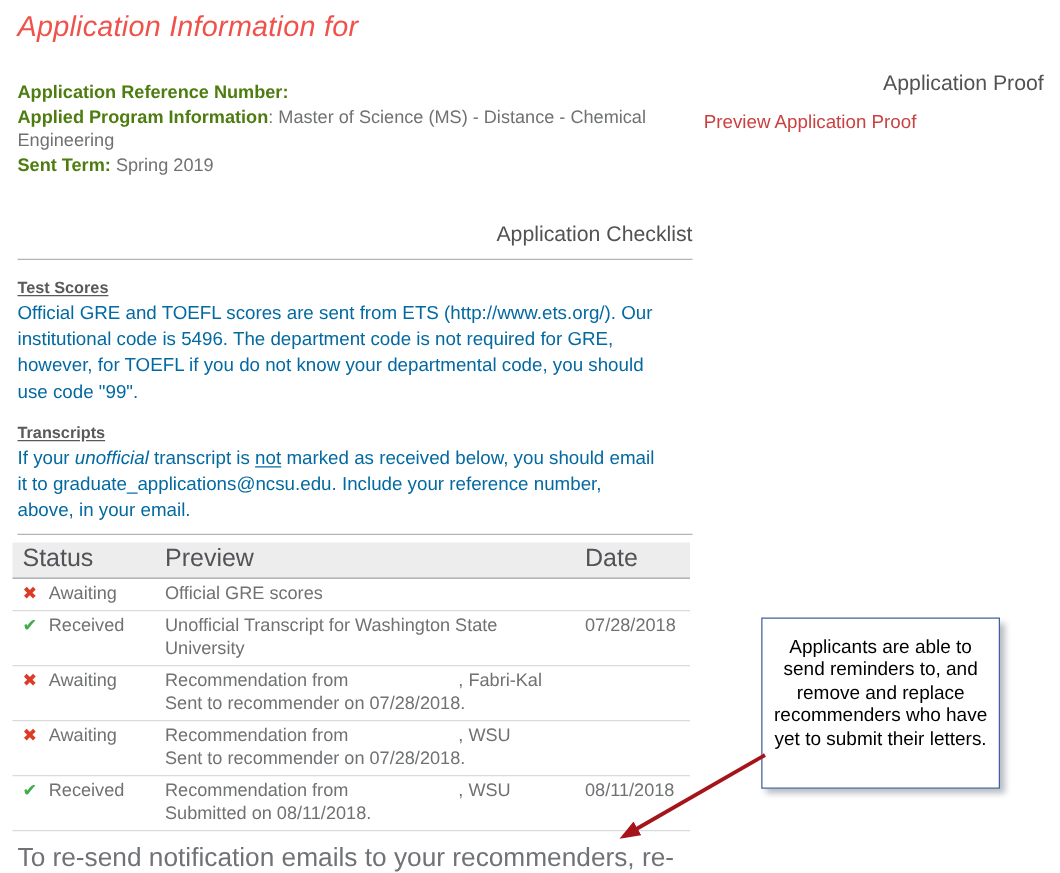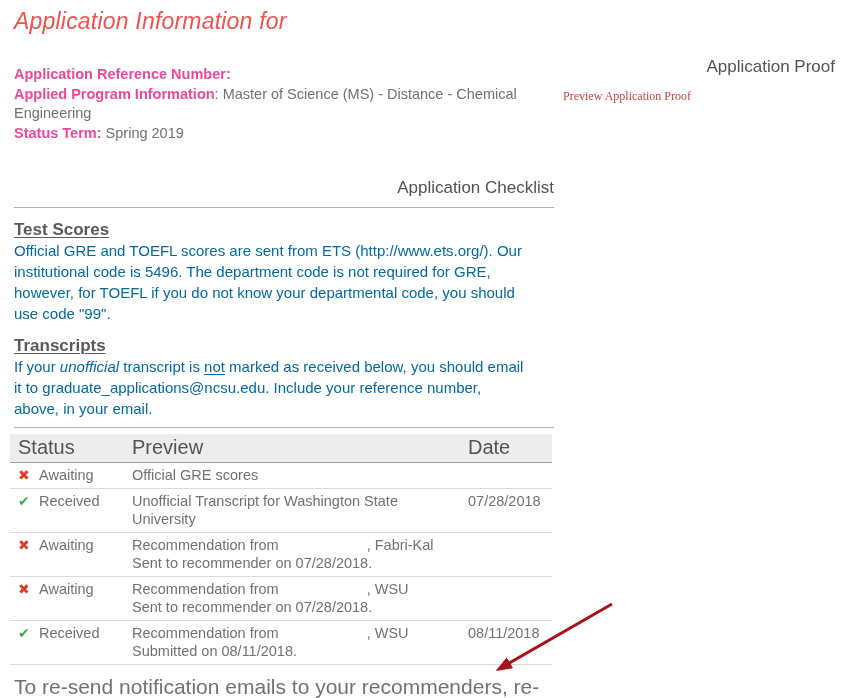--- a/index.html
+++ b/index.html
@@ -5,24 +5,24 @@
   * { margin:0; padding:0; box-sizing:border-box; }
   html,body { width:848px; height:698px; background:#ffffff; overflow:hidden;
               font-family:"Liberation Sans","DejaVu Sans",sans-serif; }
   .page { position:relative; width:848px; height:698px; }
 
   
   .main-col { position:absolute; left:14px; top:0; width:540px; }
   h1.title { margin-top:8px; font-size:23px; font-style:italic; font-weight:400;
              color:#f0514b; letter-spacing:.2px; }
   .info-block { margin-top:30px; font-size:14.5px; line-height:19.5px; color:#6f7173; }
-  .info-block .b { font-weight:700; color:#ec4899; }
+  .info-block .b { font-weight:700; color:#4d7c0f; }
   h2.sec { margin-top:35px; font-size:17px; font-weight:400; color:#515254;text-align:right; }
   hr.rule { border:none; border-top:1px solid #b4b4b4; margin:9px 0 0 0; }
-  h3.sub { margin-top:11px; font-size:17px; font-weight:700; color:#58595b;
+  h3.sub { margin-top:11px; font-size:13px; font-weight:700; color:#58595b;
            text-decoration:underline; text-underline-offset:2px; line-height:21px; }
   p.body { margin:0; width:515px; font-size:15px; line-height:21px; color:#0369a1; }
   p.body i { font-style:italic;margin-top:40px; }
   p.body u { text-decoration:underline; text-underline-offset:2px; }
   .mt14 { margin-top:14px; }
 
   
   table.checklist { margin:6px 0 0 -4px; width:542px; border-collapse:collapse;
                     font-size:14.5px; line-height:17.5px; color:#6f7173; }
   table.checklist th { background:#ededee; font-weight:400; color:#515356; text-align:left;
@@ -38,21 +38,21 @@
   .icon-check { color:#3fae49; font-weight:700; }
   .redact { display:inline-block; width:88px; }
 
   .footer-note { margin-top:11px; margin-left:0; font-size:21px; line-height:21px; color:#707275; }
 
   a.red-link { color:#c94141; text-decoration:none; cursor:pointer; }
 
   
   .side-col { position:absolute; left:563px; top:57px; width:272px; }
   .side-col p { margin-top:10px; font-size:15px; line-height:20.3px; color:#707275; }
-  .side-col a { display:inline-block; margin-top:12px; font-size:12px;font-family:Liberation Serif, serif; }
+  .side-col a { display:inline-block; margin-top:12px; font-size:15px; }
 
   
   .callout { position:absolute; left:609px; top:494px; width:191px; height:137px;
              background:#ffffff; border:1px solid #41639c;
              box-shadow:4px 4px 5px #b9bcc4;
              padding:14px 6px 0 6px; text-align:center;
              font-size:15.2px; line-height:18.4px; color:#000000; }
 
   .arrow-layer { position:absolute; left:0; top:0; width:848px; height:698px;
                  pointer-events:none; }
@@ -61,21 +61,21 @@
 <body>
 
 <div class="page">
 
   <div class="main-col">
     <h1 class="title">Application Information for</h1>
 
     <div class="info-block">
       <div><span class="b">Application Reference Number:</span></div>
       <div><span class="b">Applied Program Information</span><span>: Master of Science (MS) - Distance - Chemical Engineering</span></div>
-      <div><span class="b">Status Term:</span><span> Spring 2019</span></div>
+      <div><span class="b">Sent Term:</span><span> Spring 2019</span></div>
     </div>
 
     <h2 class="sec">Application Checklist</h2>
     <hr class="rule">
 
     <h3 class="sub">Test Scores</h3>
     <p class="body">Official GRE and TOEFL scores are sent from ETS (http://www.ets.org/). Our institutional code is 5496. The department code is not required for GRE, however, for TOEFL if you do not know your departmental code, you should use code "99".</p>
 
     <h3 class="sub mt14">Transcripts</h3>
     <p class="body"><span>If your </span><i>unofficial</i><span> transcript is </span><u>not</u><span> marked as received below, you should email it to graduate_applications@ncsu.edu. Include your reference number, above, in your email.</span></p>
@@ -128,20 +128,23 @@
       <span>To re-send notification emails to your recommenders, re-visit the</span><br>
       
     </p>
   </div>
 
   <div class="side-col">
     <h2 class="sec" style="margin-top:0">Application Proof</h2>
     <a class="red-link" href="#">Preview Application Proof</a>
   </div>
 
+  <div class="callout">
+    <span>Applicants are able to send reminders to, and remove and replace recommenders who have yet to submit their letters.</span>
+  </div>
 
   <svg class="arrow-layer" viewBox="0 0 848 698">
     <defs>
       <marker id="ah" markerWidth="5.5" markerHeight="4.2" refX="4.2" refY="2.1" orient="auto" markerUnits="strokeWidth">
         <path d="M0,0 L5.5,2.1 L0,4.2 Z" fill="#a6131a"></path>
       </marker>
     </defs>
     <line x1="612" y1="604" x2="499" y2="669" stroke="#a6131a" stroke-width="3" marker-end="url(#ah)"></line>
   </svg>
 

